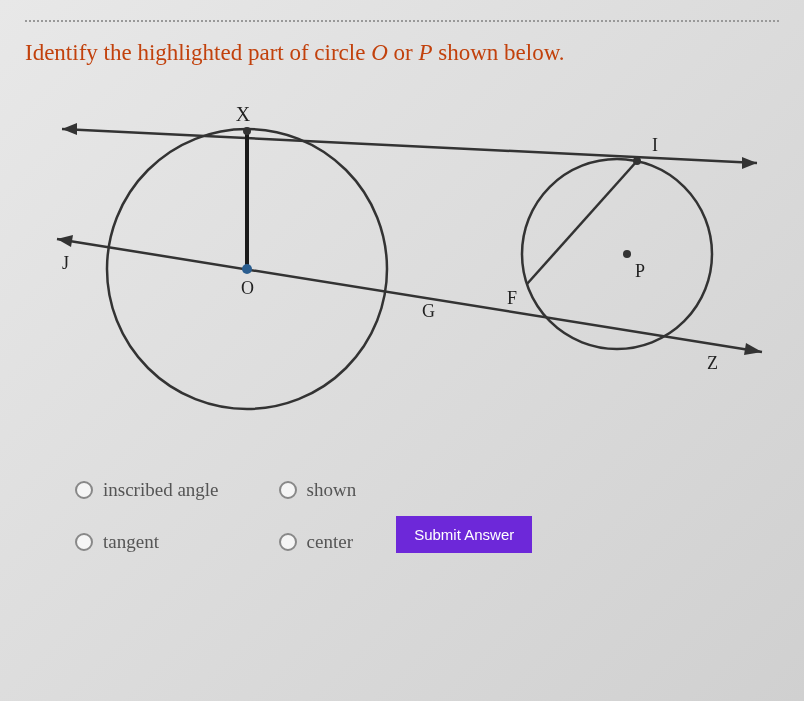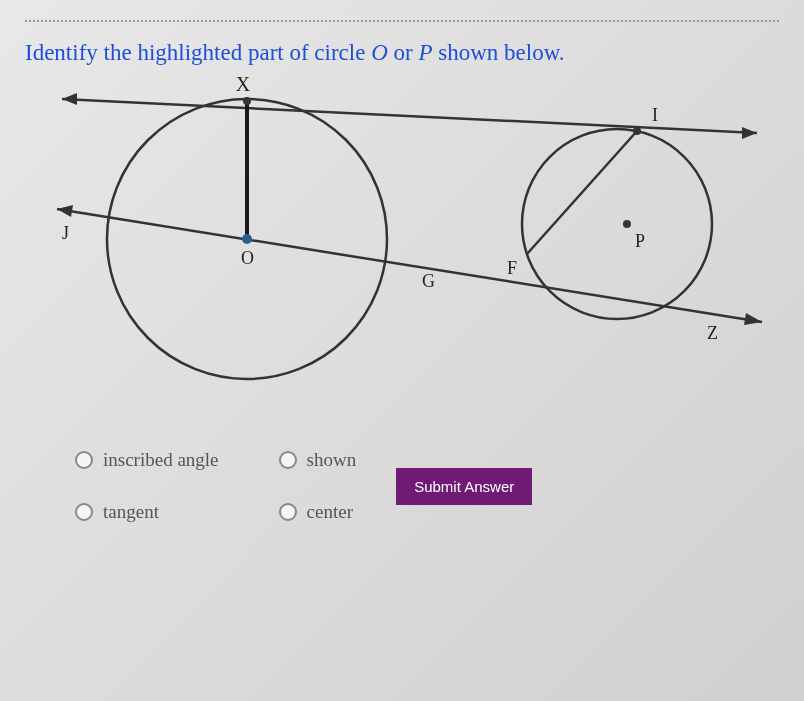--- a/index.html
+++ b/index.html
@@ -15,39 +15,40 @@
       padding: 20px 25px;
       position: relative;
     }
     .dotted-line {
       border-top: 2px dotted #999;
       width: 100%;
       margin-bottom: 15px;
     }
     .question-text {
       font-size: 23px;
-      color: #1d4ed8;
+      color: #c2410c;
+      margin-bottom: 30px;
       line-height: 1.4;
     }
     .question-text .italic {
       font-style: italic;
     }
     .diagram-container {
       width: 100%;
       display: flex;
       justify-content: center;
       margin-bottom: 40px;
     }
     .diagram {
       width: 750px;
       height: 340px;
     }
     .answer-area {
       display: flex;
-      align-items: center;
+      align-items: flex-end;
       gap: 40px;
       padding-left: 50px;
     }
     .options-grid {
       display: grid;
       grid-template-columns: auto auto;
       column-gap: 60px;
       row-gap: 30px;
     }
     .option {
@@ -62,21 +63,21 @@
       border: 2px solid #888;
       border-radius: 50%;
       background: #f5f5f5;
       flex-shrink: 0;
     }
     .option-label {
       font-size: 19px;
       color: #555;
     }
     .submit-btn {
-      background: #701a75;
+      background: #6d28d9;
       color: #fff;
       border: none;
       padding: 10px 18px;
       font-size: 15px;
       cursor: pointer;
       font-family: Arial, sans-serif;
     }
   </style>
 </head>
 <body>

